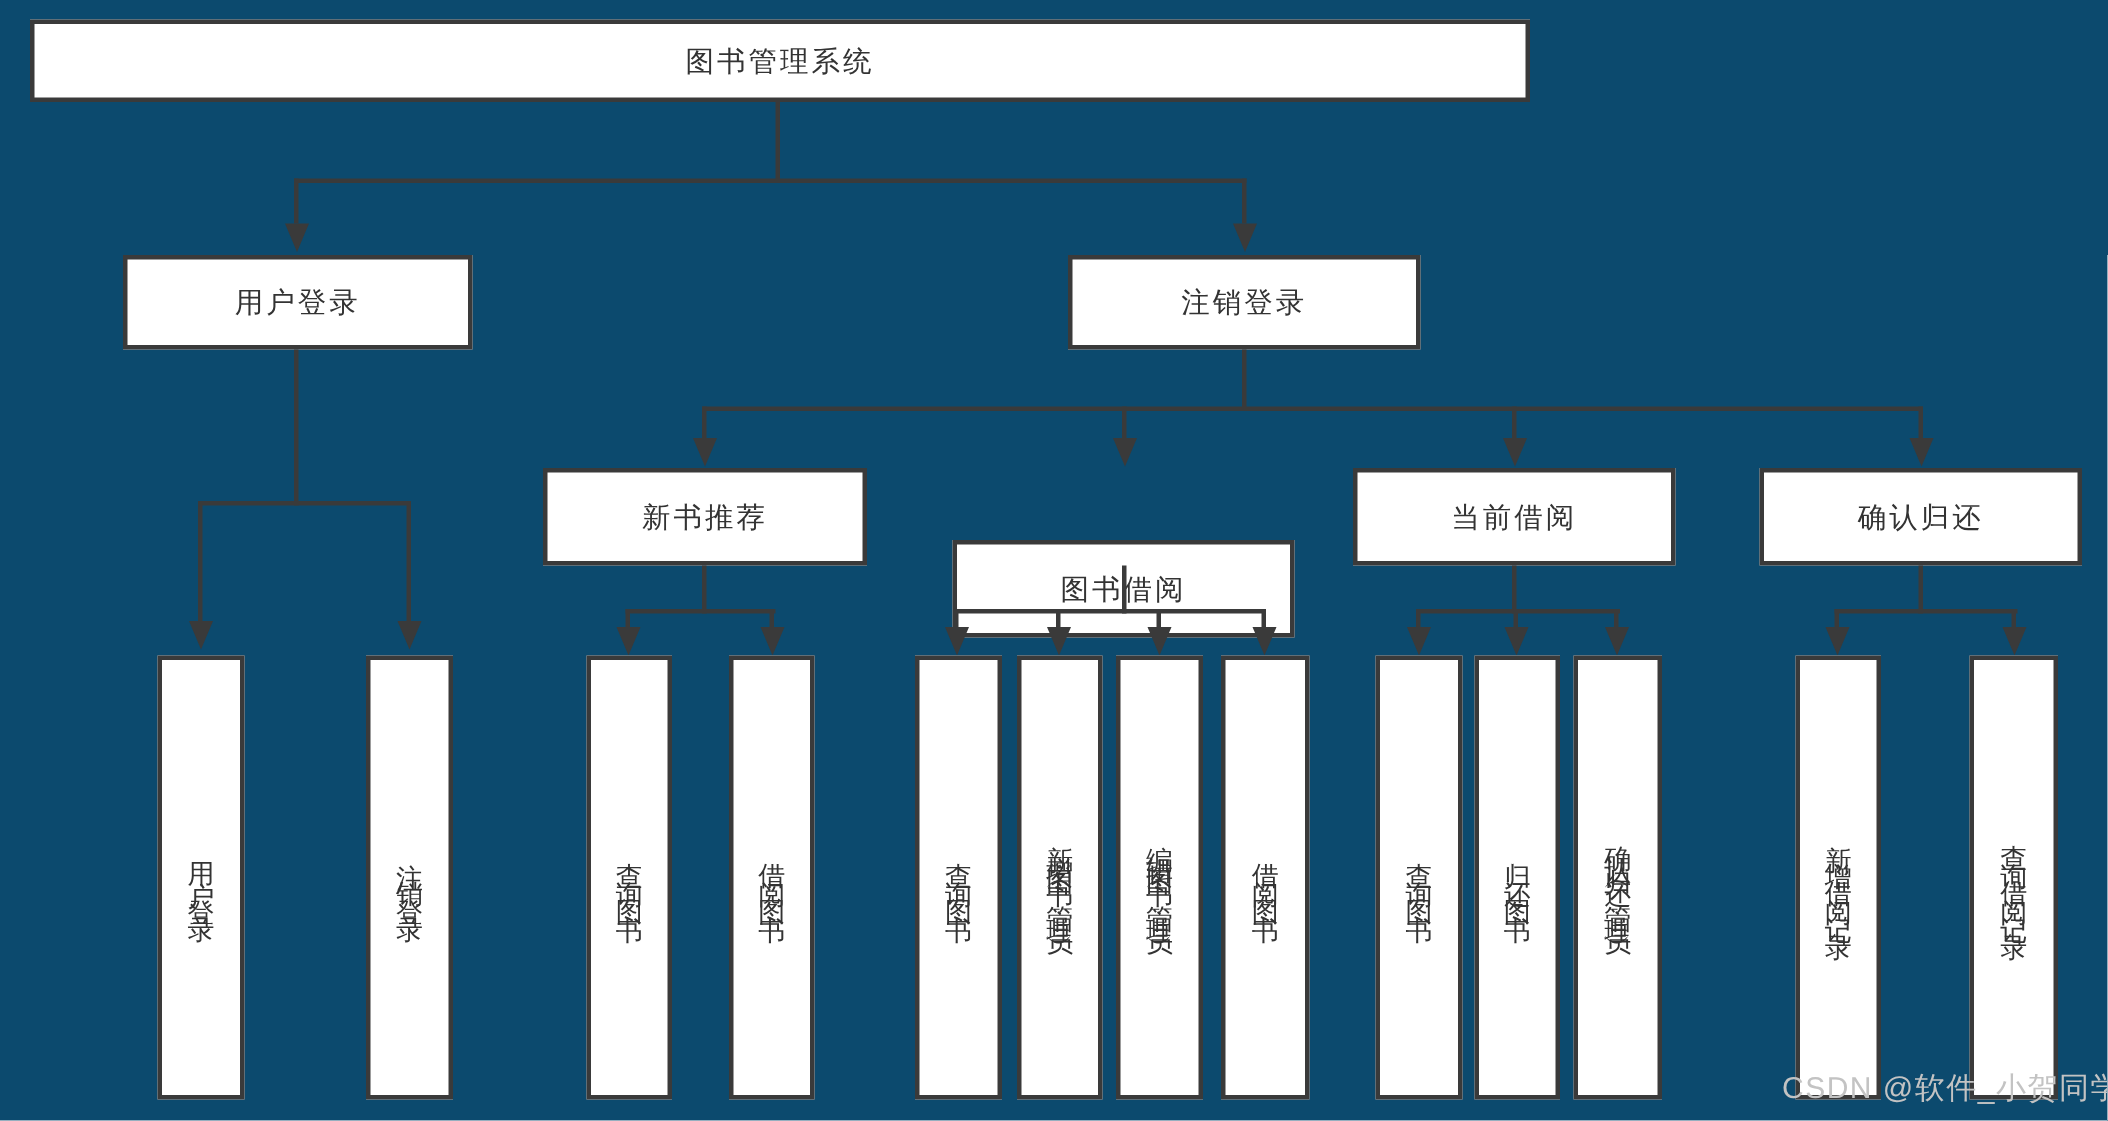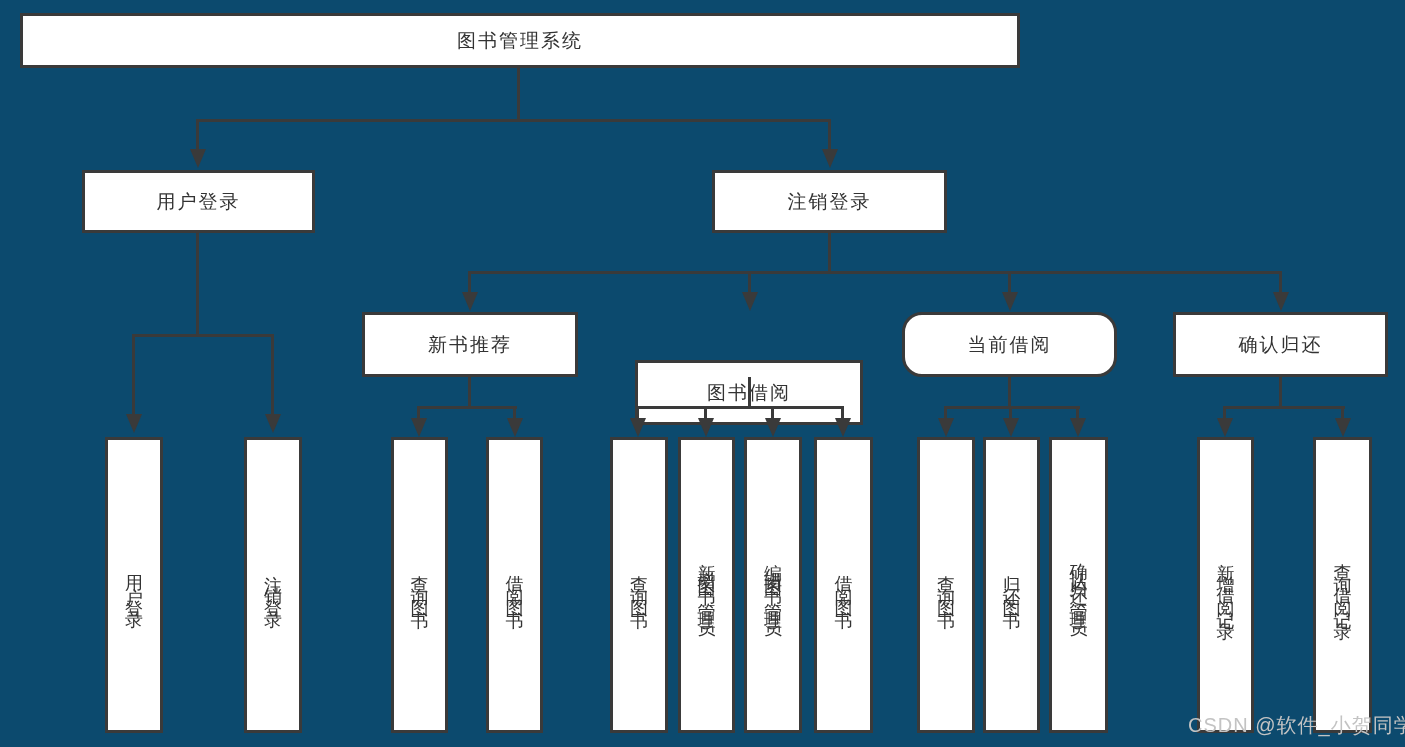--- a/index.html
+++ b/index.html
@@ -73,21 +73,21 @@
   <div class="drop" style="left:748px;top:271px;height:21px;"></div>
   <div class="drop" style="left:1008px;top:271px;height:21px;"></div>
   <div class="drop" style="left:1279px;top:271px;height:21px;"></div>
 
   <div class="node" style="left:362px;top:312px;width:216px;height:65px;justify-content:center;">
     <span>新书推荐</span>
   </div>
   <div class="node" style="left:635px;top:312px;width:228px;height:65px;margin-top:48px;">
     <span>图书借阅</span>
   </div>
-  <div class="node" style="left:902px;top:312px;width:215px;height:65px;border-radius:20px;">
+  <div class="node" style="left:902px;top:312px;width:215px;height:65px;">
     <span>当前借阅</span>
   </div>
   <div class="node" style="left:1173px;top:312px;width:215px;height:65px;">
     <span>确认归还</span>
   </div>
 
   <div class="vline" style="left:468px;top:377px;height:32px;"></div>
   <div class="hline" style="left:417px;top:406px;width:100px;"></div>
   <div class="drop" style="left:417px;top:406px;height:12px;"></div>
   <div class="drop" style="left:513px;top:406px;height:12px;"></div>

